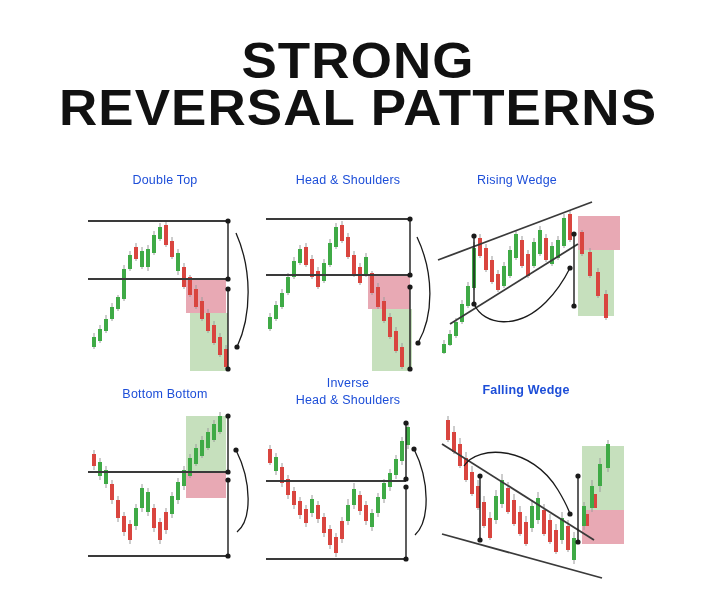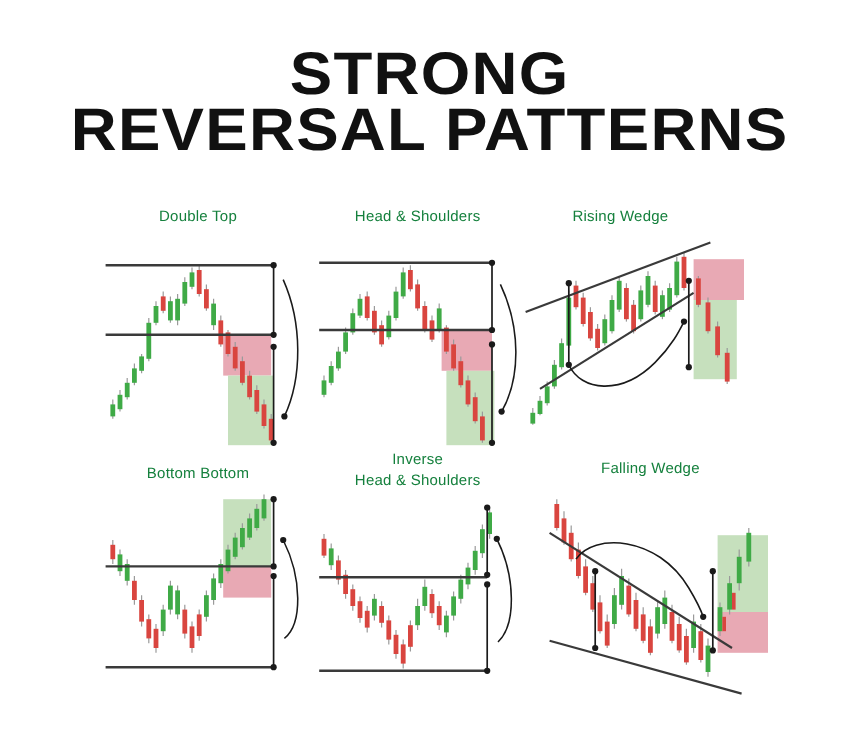--- a/index.html
+++ b/index.html
@@ -26,21 +26,21 @@
   }
   .title-line.l1{font-size:50px;}
   .title-line.l2{font-size:50px;}
 
   .panel{position:absolute;}
   .panel-label{
     position:absolute;
     width:100%;
     text-align:center;
     font-size:12.5px;
-    color:#15803d;
+    color:#1d4ed8;
     letter-spacing:.2px;
     line-height:1.35;
     white-space:pre-line;
   }
   .panel-svg{position:absolute;left:0;}
   svg{display:block;overflow:visible;}
 </style>
 </head>
 <body>
 
@@ -455,21 +455,21 @@
       <g fill="#1a1a1a">
         <circle cx="148" cy="6" r="2.6"></circle>
           <circle cx="148" cy="62" r="2.6"></circle>
         <circle cx="148" cy="70" r="2.6"></circle>
           <circle cx="148" cy="142" r="2.6"></circle>
         <circle cx="156" cy="32" r="2.6"></circle>
       </g>
     </svg>
   </div>
 
-  <div class="panel" style="left:452px;top:382px;width:200px;height:200px;">
+  <div class="panel" style="left:436px;top:382px;width:200px;height:200px;font-weight:bold;">
     <div class="panel-label" style="top:0;width:180px;">Falling Wedge</div>
     <svg class="panel-svg" width="200" height="175" style="top:26px;" viewBox="0 0 200 175">
       <rect x="146" y="38" width="42" height="64" fill="#c6e0bd"></rect>
       <rect x="146" y="102" width="42" height="34" fill="#e8a9b4"></rect>
       <g>
         <g stroke="#9a9a9a" stroke-width="1">
           <line x1="12" y1="8" x2="12" y2="34"></line>
             <line x1="18" y1="18" x2="18" y2="46"></line>
           <line x1="24" y1="30" x2="24" y2="60"></line>
             <line x1="30" y1="44" x2="30" y2="74"></line>

